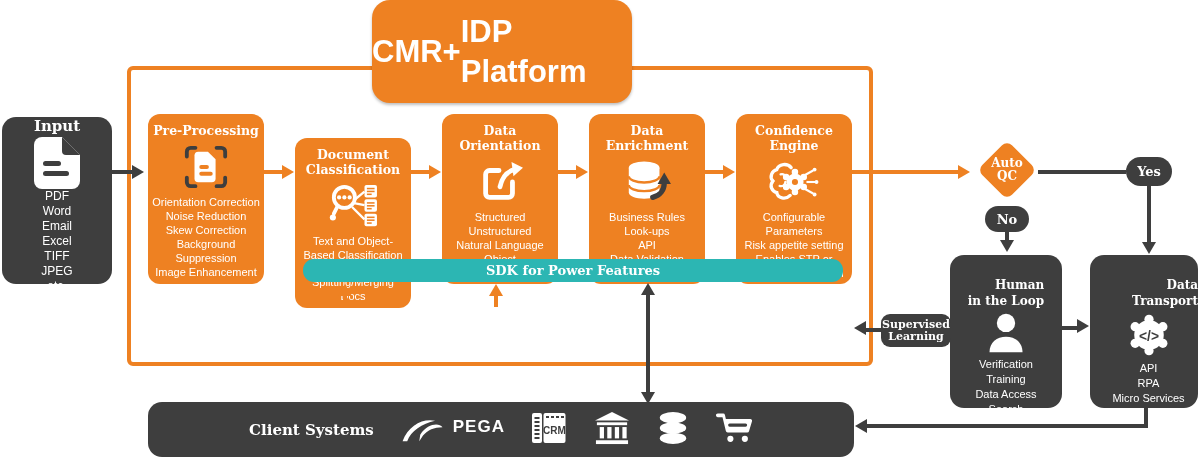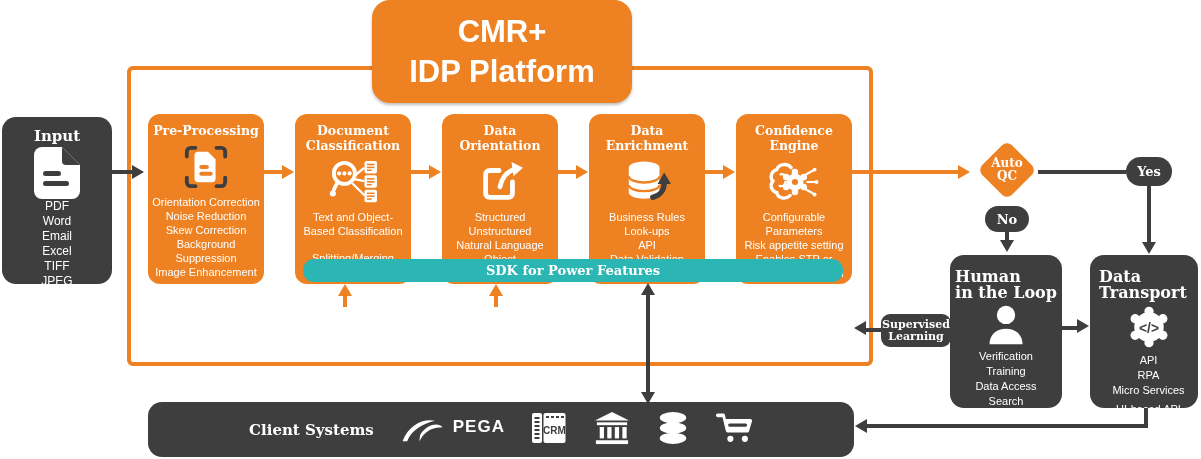--- a/index.html
+++ b/index.html
@@ -3,25 +3,25 @@
 <meta charset="utf-8">
 <style>
   html,body{margin:0;padding:0;background:#fff;}
   .canvas{position:relative;width:1201px;height:459px;background:#fff;overflow:hidden;
           font-family:"Liberation Sans",sans-serif;}
   .serif{font-family:"DejaVu Serif",serif;font-weight:bold;}
   
   .platform-border{position:absolute;left:127px;top:66px;width:746px;height:300px;
     border:4px solid #EE8122;border-radius:6px;box-sizing:border-box;z-index:0;}
   .title-box{position:absolute;left:372px;top:0;width:260px;height:103px;background:#EE8122;
-    border-radius:18px;z-index:4;display:flex;flex-direction:column;align-items:center;justify-content:center;
+    border-radius:18px;z-index:4;display:flex;flex-direction:row;align-items:center;justify-content:center;
     color:#fff;font-size:31px;font-weight:600;line-height:40px;box-shadow:0 2px 3px rgba(0,0,0,.25);}
   .dark-box{background:#3E3E3E;border-radius:14px;color:#fff;position:absolute;box-sizing:border-box;}
   .input-box{left:2px;top:117px;width:110px;height:167px;display:flex;flex-direction:column;align-items:center;z-index:2;}
-  .input-box .bx-title{font-size:15px;margin-top:10px;}
+  .input-box .bx-title{font-size:15px;}
   .input-box .li{font-size:12px;line-height:15px;}
   .stage{position:absolute;top:114px;width:116px;height:170px;background:#EE8122;border-radius:12px;
     color:#fff;display:flex;flex-direction:column;align-items:center;z-index:1;box-sizing:border-box;padding:0 3px;}
   .stage .bx-title{font-size:12.5px;line-height:15px;text-align:center;margin-top:9px;}
   .stage .icon-slot{height:52px;display:flex;align-items:center;justify-content:center;margin:3px 0 2px;}
   .stage .li{font-size:11px;line-height:14px;text-align:center;}
   .sdk-bar{position:absolute;left:303px;top:259px;width:540px;height:23px;background:#2CB6B3;border-radius:11px;
     z-index:3;display:flex;align-items:center;justify-content:center;color:#fff;font-size:13px;}
   .ml-bar{position:absolute;left:148px;top:307px;width:714px;height:43px;background:#EE8122;border-radius:12px;
     z-index:1;display:flex;align-items:center;justify-content:center;color:#fff;font-size:14px;}
@@ -33,21 +33,21 @@
     transform:rotate(45deg);z-index:2;}
   .diamond-label{position:absolute;left:0;top:0;width:42px;height:42px;transform:rotate(-45deg);
     display:flex;flex-direction:column;align-items:center;justify-content:center;color:#fff;
     font-size:12px;line-height:13px;}
   .pill{position:absolute;background:#3E3E3E;color:#fff;display:flex;flex-direction:column;align-items:center;
     justify-content:center;z-index:3;text-align:center;}
   .pill-yes{left:1126px;top:157px;width:46px;height:29px;border-radius:15px;font-size:13px;}
   .pill-no{left:985px;top:206px;width:44px;height:26px;border-radius:13px;font-size:13px;}
   .pill-sl{left:881px;top:314px;width:70px;height:33px;border-radius:9px;font-size:11px;line-height:12px;}
   .side-box{top:255px;height:153px;display:flex;flex-direction:column;align-items:center;z-index:2;}
-  .side-box .bx-title{font-size:16px;line-height:16px;text-align:left;margin-top:14px;}
+  .side-box .bx-title{font-size:12px;line-height:16px;text-align:right;margin-top:22px;}
   .side-box .icon-slot{height:48px;display:flex;align-items:center;justify-content:center;margin:2px 0;}
   .side-box .li{font-size:11px;line-height:15px;text-align:center;}
   .hitl-box{left:950px;width:112px;}
   .dt-box{left:1090px;width:108px;padding-left:9px;}
   .dt-box .li:nth-child(4){margin-top:4px;}
   .stage-docclass .li:nth-child(3){margin-top:13px;}
   
   .hline,.vline{position:absolute;z-index:3;}
   .hline{height:4px;} .vline{width:4px;}
   .orange-bg{background:#EE8122;} .dark-bg{background:#3E3E3E;}
@@ -110,21 +110,21 @@
     </span>
     <div>
         <div class="li">Orientation Correction</div>
         <div class="li">Noise Reduction</div>
         <div class="li">Skew Correction</div>
         <div class="li">Background Suppression</div>
         <div class="li">Image Enhancement</div>
       </div>
   </div>
 
-  <div class="stage stage-docclass" style="left:295px;">
+  <div class="stage stage-docclass" style="left:295px;margin-top:24px;">
     <div class="bx-title serif">Document Classification</div>
     <span class="icon-slot">
       <svg width="54" height="46" viewBox="0 0 56 48">
         <circle cx="19" cy="15" r="11" fill="none" stroke="#fff" stroke-width="4"></circle>
         <circle cx="13.5" cy="15" r="2.2" fill="#fff"></circle>
           <circle cx="19" cy="15" r="2.2" fill="#fff"></circle>
           <circle cx="24.5" cy="15" r="2.2" fill="#fff"></circle>
         <line x1="12" y1="24" x2="8" y2="32" stroke="#fff" stroke-width="4" stroke-linecap="round"></line>
         <circle cx="7" cy="36" r="3.2" fill="#fff"></circle>
         <line x1="29" y1="18" x2="40" y2="9" stroke="#fff" stroke-width="2.4"></line>

